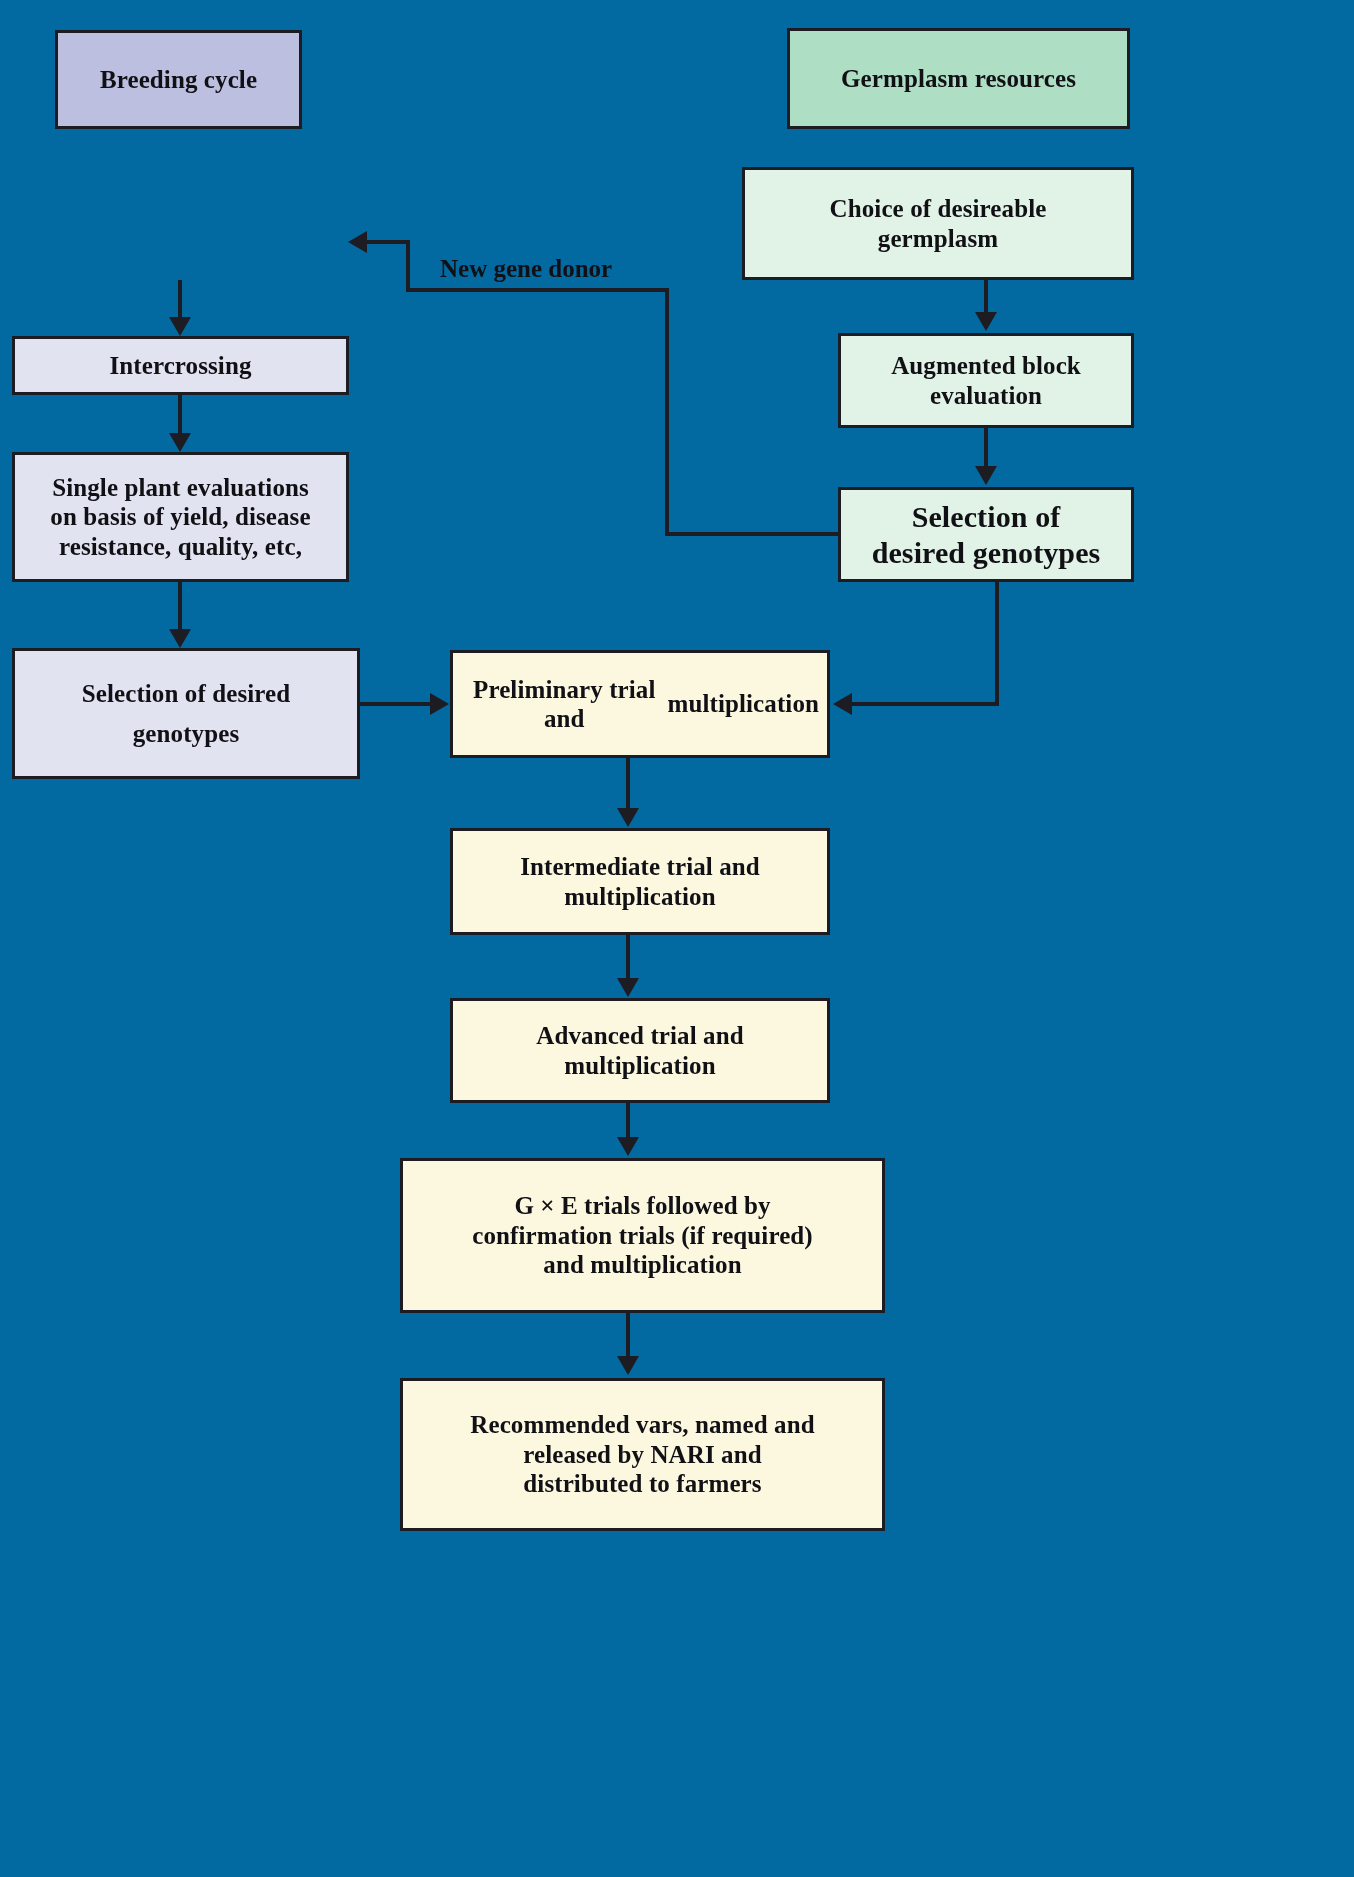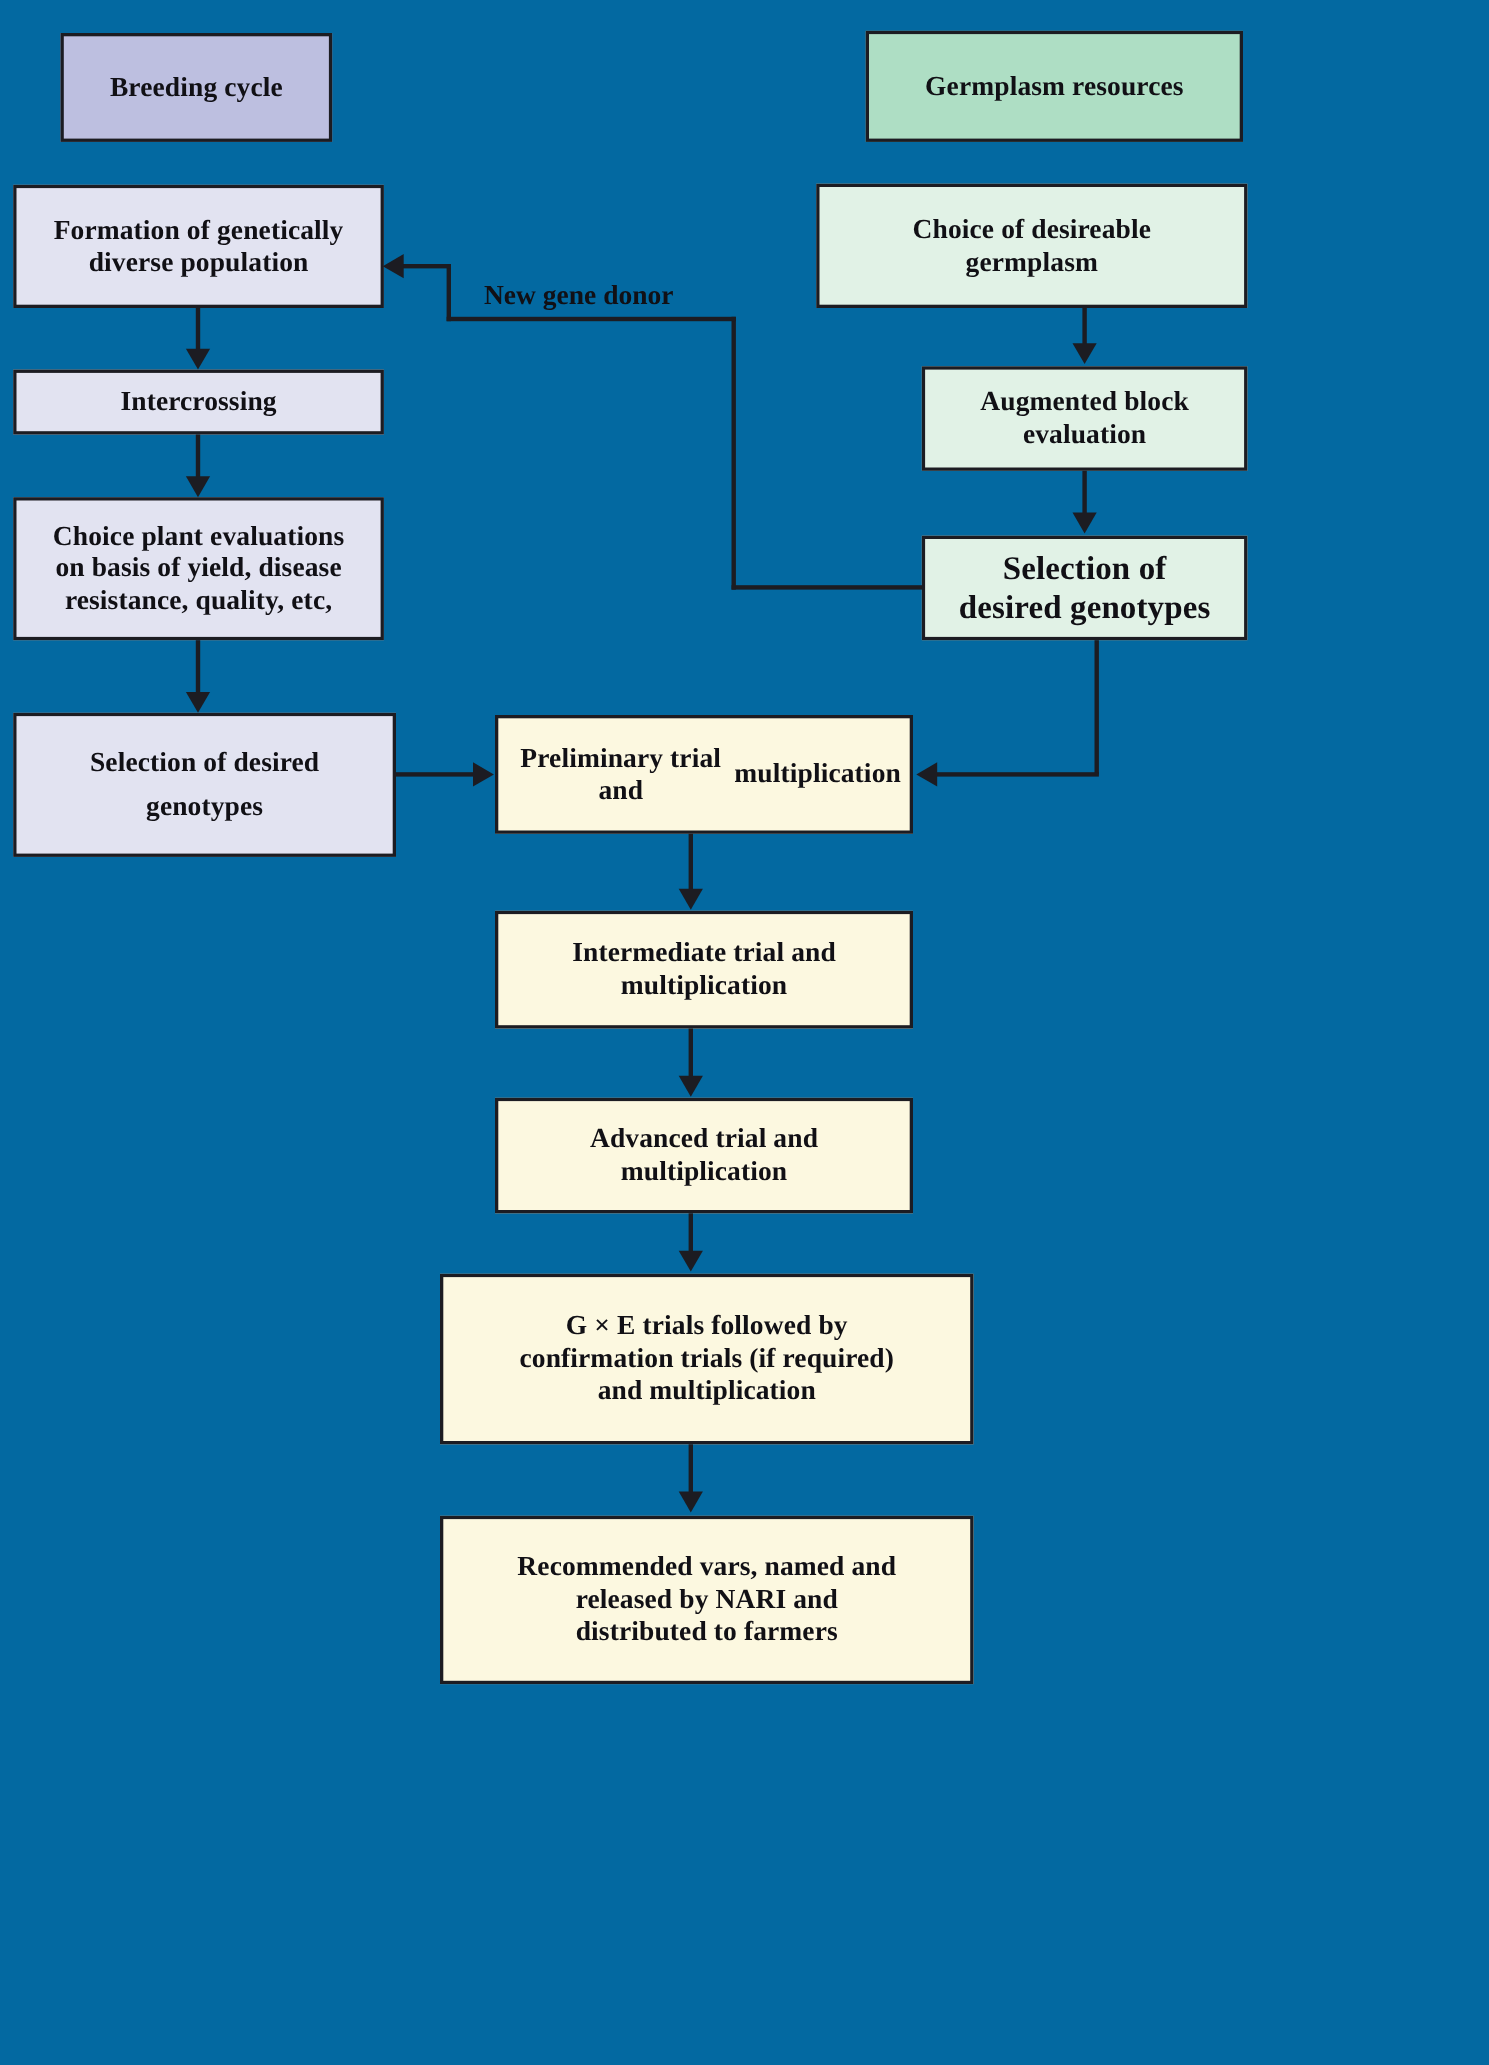--- a/index.html
+++ b/index.html
@@ -82,31 +82,27 @@
 <div id="canvas">
 
   <div class="node fill-header-blue" style="left:55px; top:30px; width:247px; height:99px; font-size:25px;">
     <span>Breeding cycle</span>
   </div>
 
   <div class="node fill-header-green" style="left:787px; top:28px; width:343px; height:101px; font-size:25px;">
     <span>Germplasm resources</span>
   </div>
 
-  <div class="node fill-blue" style="left:12px; top:168px; width:337px; height:112px; font-size:25px; flex-direction:column;">
-    <span>Formation of genetically</span>
-    <span>diverse population</span>
-  </div>
 
   <div class="node fill-blue" style="left:12px; top:336px; width:337px; height:59px; font-size:25px;">
     <span>Intercrossing</span>
   </div>
 
   <div class="node fill-blue" style="left:12px; top:452px; width:337px; height:130px; font-size:25px; flex-direction:column;">
-    <span>Choice plant evaluations</span>
+    <span>Single plant evaluations</span>
     <span>on basis of yield, disease</span>
     <span>resistance, quality, etc,</span>
   </div>
 
   <div class="node fill-blue" style="left:12px; top:648px; width:348px; height:131px; font-size:25px; flex-direction:column;gap:10px;">
     <span>Selection of desired</span>
     <span>genotypes</span>
   </div>
 
   <div class="node fill-green" style="left:742px; top:167px; width:392px; height:113px; font-size:25px; flex-direction:column;">

